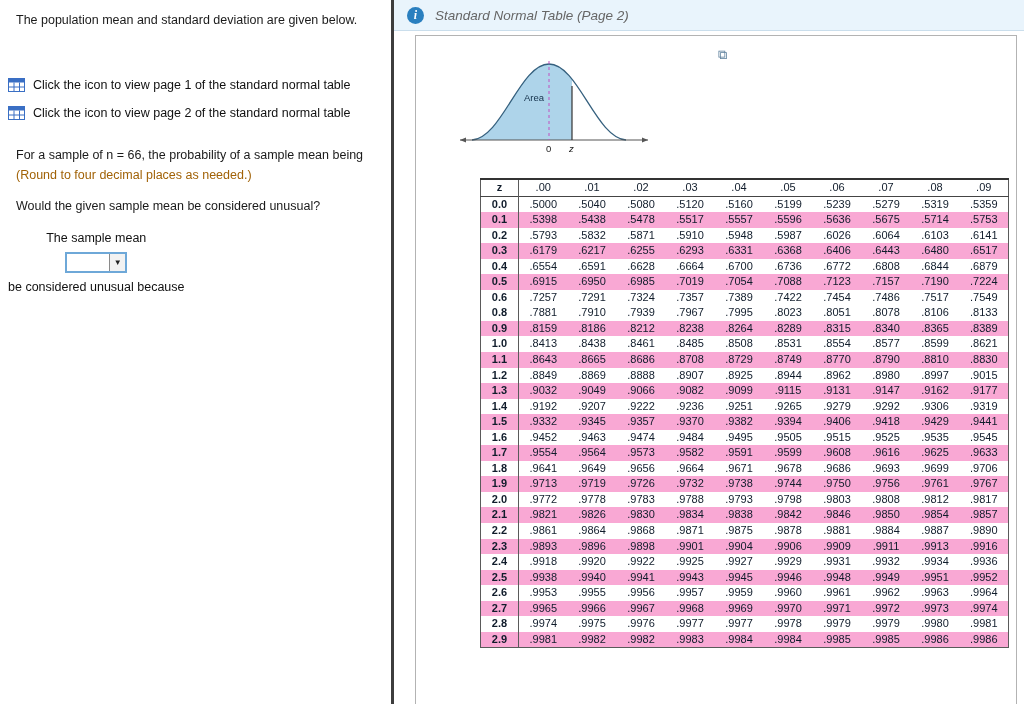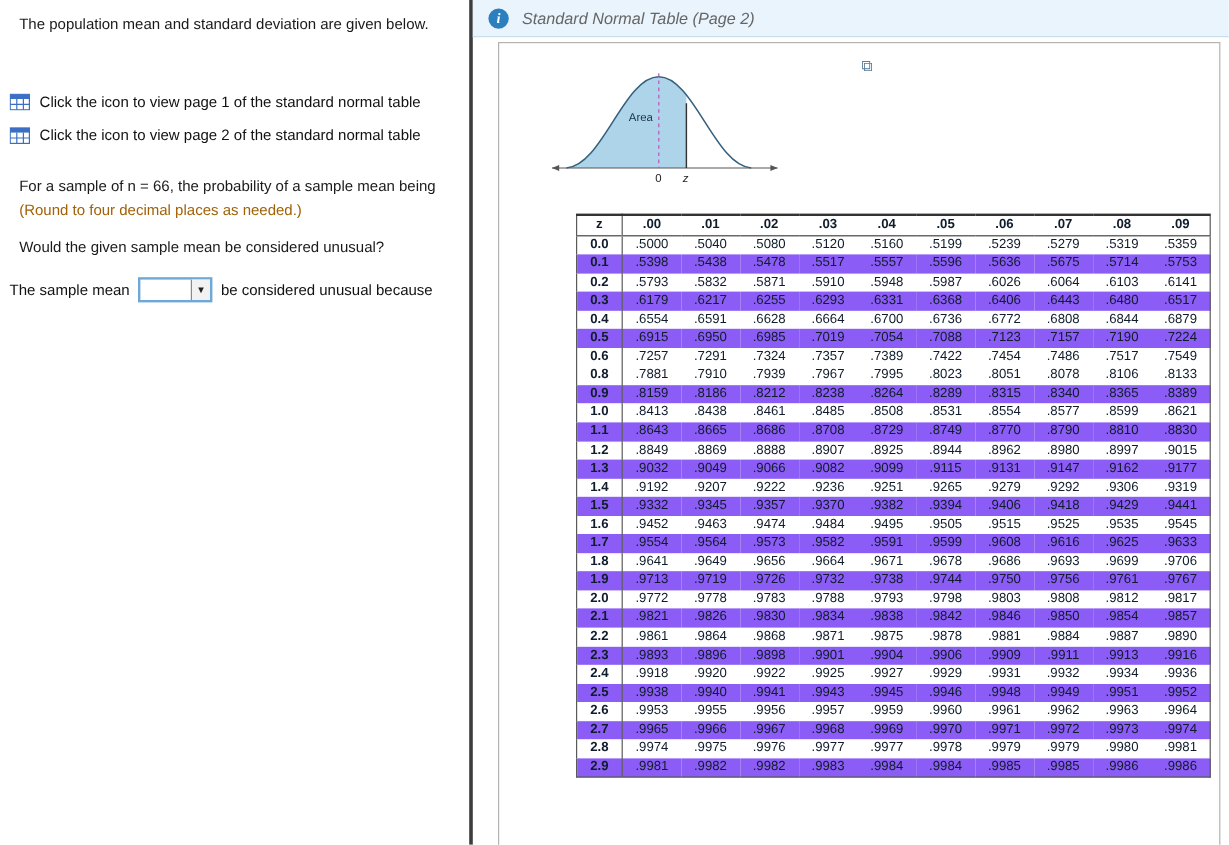--- a/index.html
+++ b/index.html
@@ -5,43 +5,43 @@
   * { margin:0; padding:0; box-sizing:border-box; }
   html,body { width:1024px; height:704px; overflow:hidden; }
   body { font-family:"Liberation Sans", sans-serif; background:#fff; position:relative; color:#111; }
 
   
   .left-panel { position:absolute; left:0; top:0; width:1024px; height:704px; background:#fff; }
   .lp-line { position:absolute; left:16px; white-space:nowrap; font-size:12.5px; color:#1a1a1a; }
   .lp-line.blue { color:#a16207; }
   .icon-row { position:absolute; left:8px; display:flex; align-items:flex-start; gap:8px; font-size:12.5px; white-space:nowrap; cursor:pointer; }
   .tbl-icon { display:inline-flex; width:17px; height:14px; }
-  .answer-row { position:absolute; left:8px; display:flex; align-items:center; gap:7px; font-size:12.5px; white-space:nowrap; }
+  .answer-row { position:absolute; left:8px; display:flex; align-items:center; gap:7px; font-size:12.5px; white-space:nowrap;flex-direction:column; }
   .dropdown { display:inline-flex; align-items:stretch; height:21px; border:2px solid #6ea8d8; background:#fff; }
   .dd-box { width:42px; }
   .dd-arrow { width:16px; display:flex; align-items:center; justify-content:center; font-size:8px; color:#222; border-left:1px solid #8a8a8a; background:#f2f2f2; cursor:pointer; }
 
   
   .popup { position:absolute; left:391px; top:0; width:633px; height:704px; background:#fff; border-left:3px solid #3d3d3d; z-index:5; }
   .popup-header { height:31px; background:#e9f4fc; border-bottom:1px solid #cadeec; display:flex; align-items:center; padding-left:13px; gap:11px; }
   .info-icon { width:17px; height:17px; border-radius:50%; background:#2a7fbf; color:#fff; font-weight:bold; font-size:12px; line-height:17px; text-align:center; font-family:"Liberation Serif", serif; font-style:italic; flex:0 0 auto; }
   .popup-title { color:#666; font-size:13.5px;font-style:italic; }
 
   .content-box { position:absolute; left:21px; top:35px; width:602px; height:700px; border:1px solid #b3b3b3; background:#fff; }
   .curve-wrap { position:absolute; left:38px; top:12px; width:200px; height:116px;text-decoration:underline; }
   .popout-icon { position:absolute; left:302px; top:12px; font-size:13px; color:#5a7d9a; cursor:pointer; line-height:1; }
 
   
   table.ztable { position:absolute; left:64px; top:142px; border-collapse:collapse; table-layout:fixed;
                  border:1px solid #5a5a5a; border-top:2px solid #333; font-size:11px; color:#101c2b; }
   table.ztable th, table.ztable td { width:49px; text-align:center; padding:0; height:15.55px; line-height:15.55px; font-weight:normal; }
-  table.ztable th { font-weight:bold; }
+  table.ztable th { font-weight:normal; }
   table.ztable .zcol { width:38px; font-weight:bold; border-right:1px solid #5a5a5a; }
   table.ztable thead tr { border-bottom:1px solid #444; background:#fff; }
-  table.ztable tr.alt { background:#8b5cf6; }
+  table.ztable tr.alt { background:#f9a8d4; }
 </style>
 </head>
 <body>
 
 <div class="left-panel">
 
   <div class="lp-line" style="top:13px">The population mean and standard deviation are given below.</div>
 
   <div class="icon-row" style="top:78px">
     <span class="tbl-icon">

